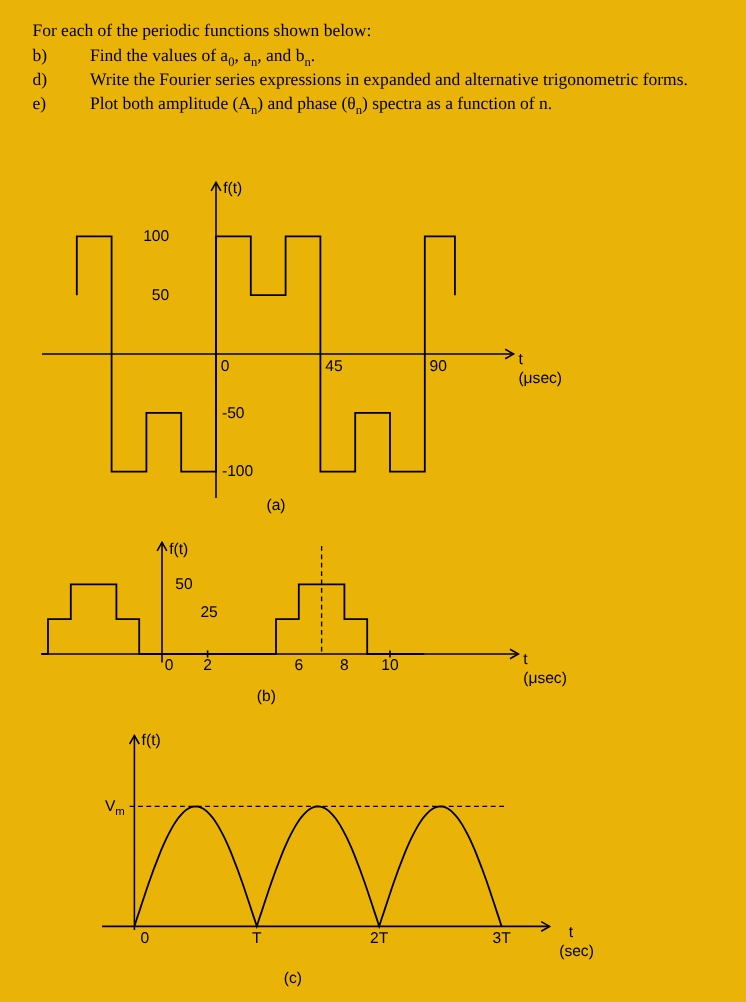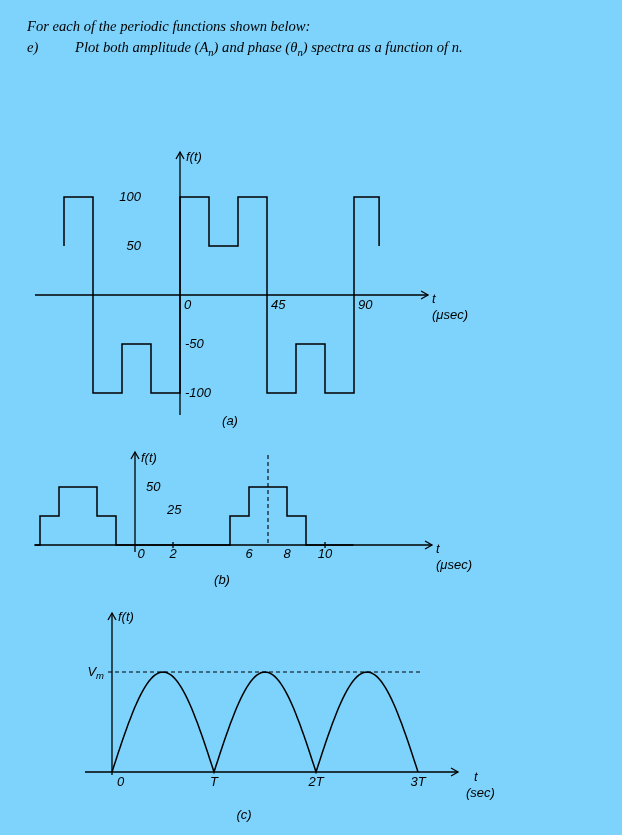--- a/index.html
+++ b/index.html
@@ -1,35 +1,37 @@
 <!DOCTYPE html>
 <html><head>
 <meta charset="utf-8">
 <style>
   html,body{margin:0;padding:0;}
   body{width:622px;height:835px;background:#ffffff;position:relative;
        font-family:"Liberation Serif",serif;color:#000;}
-  .page{position:absolute;inset:0;background:#7dd3fc;overflow:hidden;font-style:italic;}
+  .page{position:absolute;inset:0;background:#eab308;overflow:hidden;}
   .intro{position:absolute;left:27px;top:3px;font-size:14.6px;white-space:nowrap;}
   .tasks{position:absolute;left:27px;top:37px;font-size:14.6px;}
   .task{height:20.2px;line-height:20.2px;white-space:nowrap;}
   .tlabel{display:inline-block;width:48px;}
   sub{font-size:0.72em;}
   svg.fig{position:absolute;overflow:visible;}
   .stroke{stroke:#000;stroke-width:1.3;fill:none;}
   .wave{stroke:#000;stroke-width:1.5;fill:none;stroke-linejoin:miter;}
   .dash{stroke:#000;stroke-width:1.1;fill:none;stroke-dasharray:4 3;}
   text.fig-text{font-family:"Liberation Sans",sans-serif;font-size:13px;fill:#000;}
 </style>
 </head>
 <body>
 
 <div class="page">
   <p class="intro">For each of the periodic functions shown below:</p>
   <div class="tasks" id="task-list">
+      <div class="task"><span class="tlabel">b)</span><span>Find the values of a<sub>0</sub>, a<sub>n</sub>, and b<sub>n</sub>.</span></div>
+      <div class="task"><span class="tlabel">d)</span><span>Write the Fourier series expressions in expanded and alternative trigonometric forms.</span></div>
       <div class="task"><span class="tlabel">e)</span><span>Plot both amplitude (A<sub>n</sub>) and phase (θ<sub>n</sub>) spectra as a function of n.</span></div>
     </div>
 
   <svg id="fig-a" class="fig" style="left:25px;top:140px;width:455px;height:295px" viewBox="25 140 455 295">
       <line x1="35" y1="295" x2="428" y2="295" class="stroke"></line>
       <polyline points="421,291 428,295 421,299" class="stroke"></polyline>
       <line x1="180" y1="152" x2="180" y2="415" class="stroke"></line>
       <polyline points="176,159 180,152 184,159" class="stroke"></polyline>
       <polyline points="64.0,246.0 64.0,197.0 93.0,197.0 93.0,393.0 122.0,393.0 122.0,344.0 151.0,344.0 151.0,393.0 180.0,393.0 180.0,197.0 209.0,197.0 209.0,246.0 238.0,246.0 238.0,197.0 267.0,197.0 267.0,393.0 296.0,393.0 296.0,344.0 325.0,344.0 325.0,393.0 354.0,393.0 354.0,197.0 379.1,197.0 379.1,246.0" class="wave"></polyline>
       <text x="141" y="201" text-anchor="end" class="fig-text">100</text>

